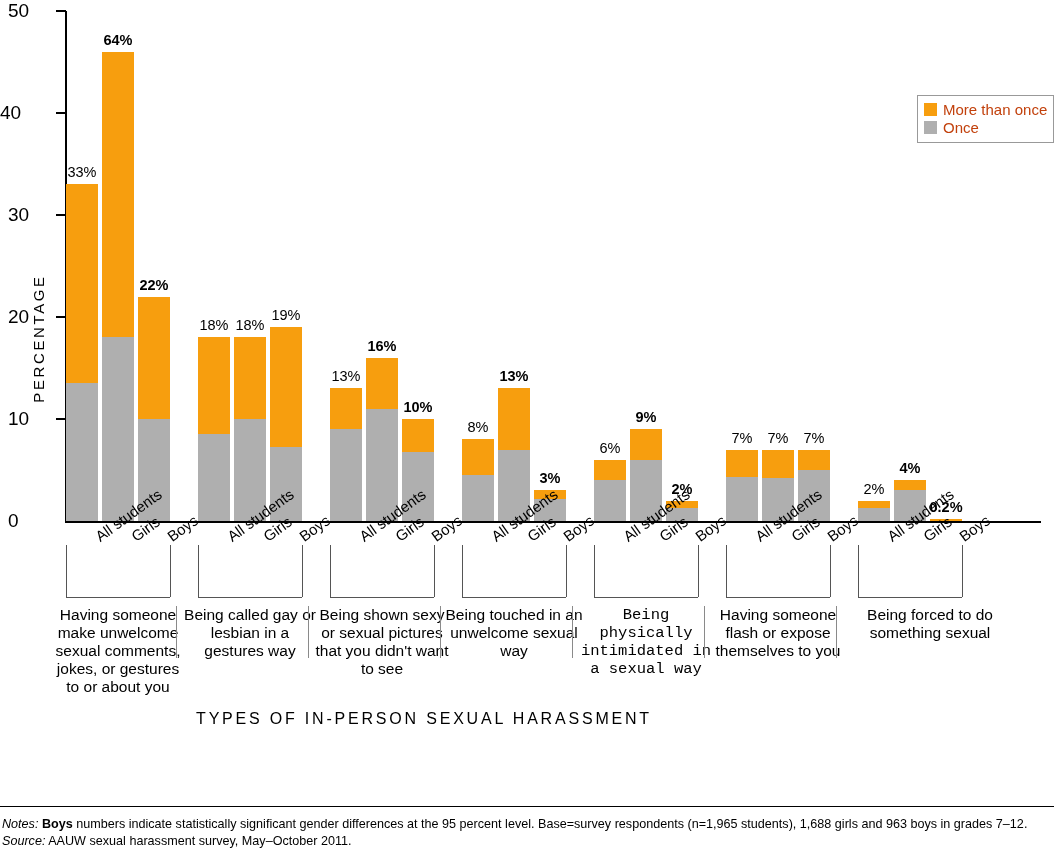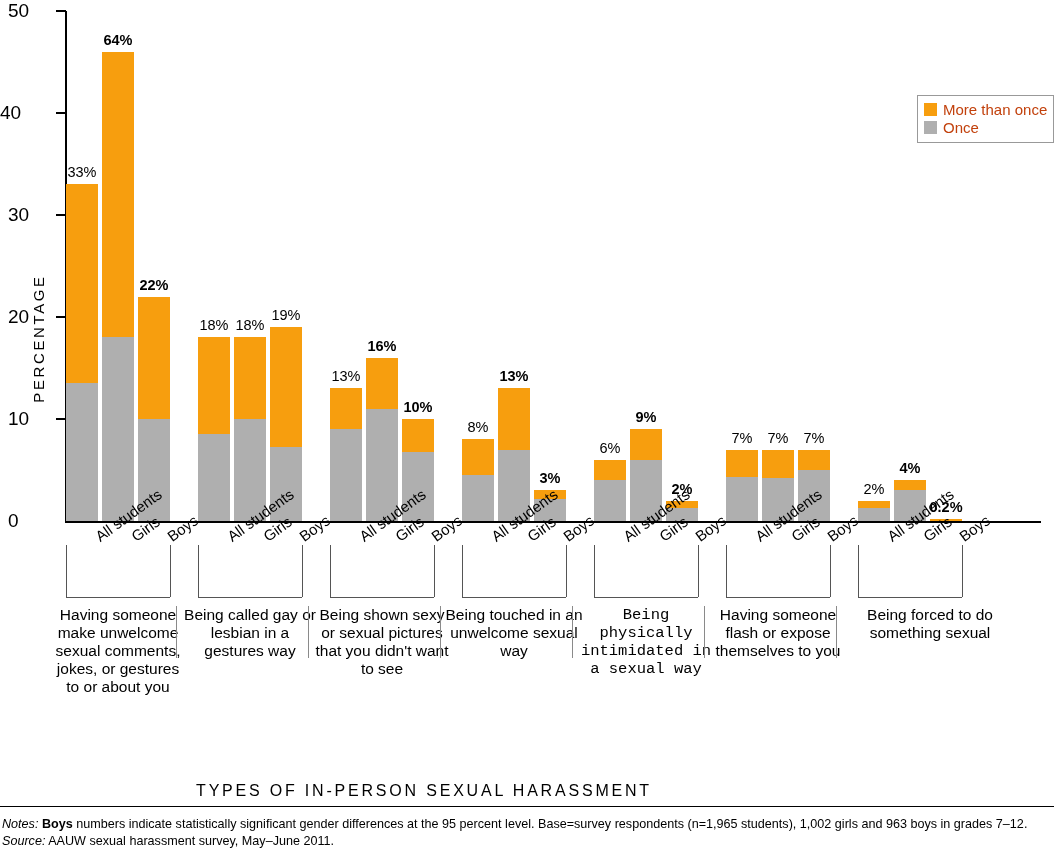--- a/index.html
+++ b/index.html
@@ -55,21 +55,21 @@
   }
   .cat-div{position:absolute;width:1.2px;background:#8a8a8a;}
 
   
   .ylabel{
     position:absolute;left:-62px;top:330px;width:200px;text-align:center;
     font-size:15px;letter-spacing:2.6px;color:#000;
     transform:rotate(-90deg);transform-origin:center center;
   }
   .xlabel{
-    position:absolute;left:0;top:782px;width:848px;text-align:center;
+    position:absolute;left:0;top:710px;width:848px;text-align:center;
     font-size:16px;letter-spacing:2.8px;color:#000;
   }
 
   
   .rule{position:absolute;left:0;top:806px;width:1054px;height:1.4px;background:#000;}
   .notes{position:absolute;left:2px;top:816px;width:1050px;font-size:12.6px;line-height:17px;color:#000;}
   .notes i{font-style:italic;}
   .notes b{font-weight:bold;}
 </style>
 </head>
@@ -278,20 +278,20 @@
       <div class="cat" style="left: 841px; width: 138px; margin-left: 20px;">Being forced to do something sexual</div>
       <div class="cat-div" style="left: 836px; top: 606px; height: 52px;"></div>
     </div>
 
   <div class="xlabel">TYPES OF IN-PERSON SEXUAL HARASSMENT</div>
 
   <div class="rule"></div>
   <div class="notes">
     <div>
       <i>Notes:</i>
-      <b>Boys</b><span> numbers indicate statistically significant gender differences at the 95 percent level. Base=survey respondents (n=1,965 students), 1,002 girls and 963 boys in grades 7–12.</span>
+      <b>Boys</b><span> numbers indicate statistically significant gender differences at the 95 percent level. Base=survey respondents (n=1,965 students), 1,688 girls and 963 boys in grades 7–12.</span>
     </div>
     <div>
-      <i>Source:</i><span> AAUW sexual harassment survey, May–June 2011.</span>
+      <i>Source:</i><span> AAUW sexual harassment survey, May–October 2011.</span>
     </div>
   </div>
 
 </div>
 
 </body></html>

